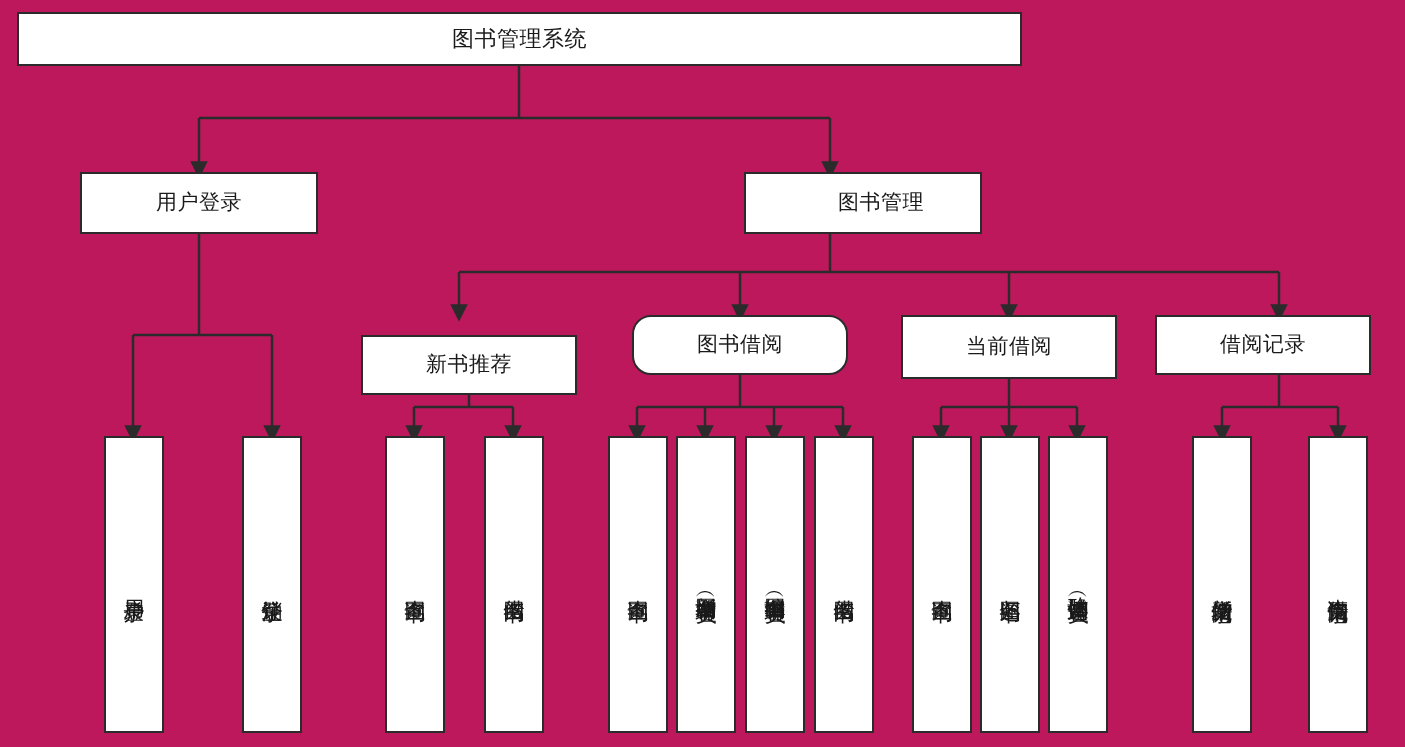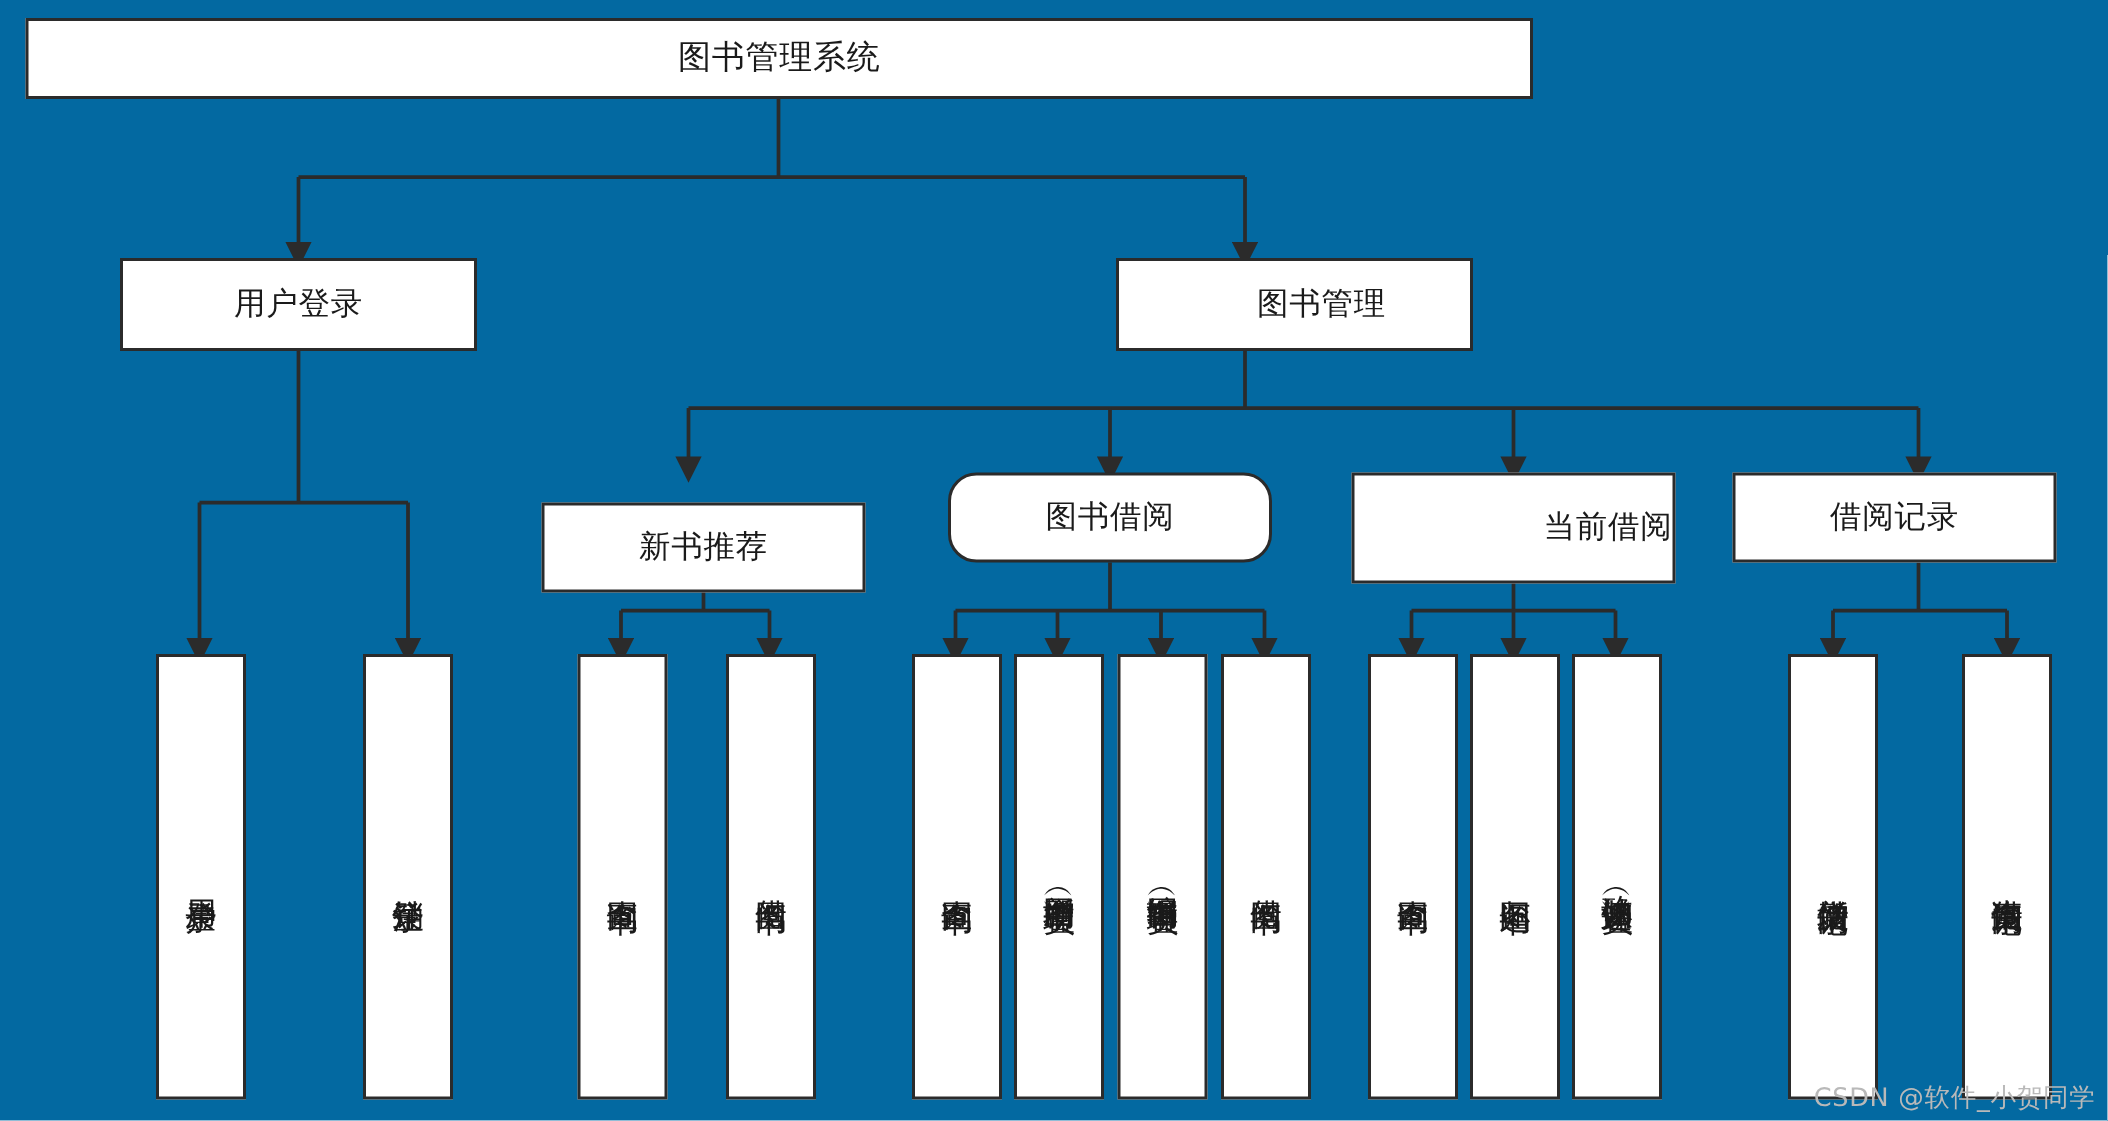--- a/index.html
+++ b/index.html
@@ -8,21 +8,21 @@
     padding: 0;
     background: #ffffff;
   }
   body {
     font-family: "DejaVu Sans", "Liberation Sans", sans-serif;
   }
   #canvas {
     position: relative;
     width: 1405px;
     height: 747px;
-    background: #0369a1;
+    background: #be185d;
     overflow: hidden;
   }
   #edges {
     position: absolute;
     left: 0;
     top: 0;
     width: 1405px;
     height: 747px;
     pointer-events: none;
   }
@@ -141,21 +141,21 @@
   <div class="node horiz" style="left:744px; top:172px; width:238px; height:62px;padding-left:36px;">
     <span class="label">图书管理</span>
   </div>
 
   <div class="node horiz" style="left:361px; top:315px; width:216px; height:60px;margin-top:20px;">
     <span class="label">新书推荐</span>
   </div>
   <div class="node horiz" style="left:632px; top:315px; width:216px; height:60px;border-radius:19px;">
     <span class="label">图书借阅</span>
   </div>
-  <div class="node horiz" style="left:901px; top:315px; width:216px; height:74px;justify-content:flex-end;">
+  <div class="node horiz" style="left:901px; top:315px; width:216px; height:64px;">
     <span class="label">当前借阅</span>
   </div>
   <div class="node horiz" style="left:1155px; top:315px; width:216px; height:60px;">
     <span class="label">借阅记录</span>
   </div>
 
   <div class="node vert" style="left:104px; top:436px; width:60px; height:297px;">
     <span class="label">用户登录</span>
   </div>
   <div class="node vert" style="left:242px; top:436px; width:60px; height:297px;">
@@ -192,14 +192,13 @@
     <span class="label">确认归还（管理员）</span>
   </div>
 
   <div class="node vert" style="left:1192px; top:436px; width:60px; height:297px;">
     <span class="label">新增借阅记录</span>
   </div>
   <div class="node vert" style="left:1308px; top:436px; width:60px; height:297px;">
     <span class="label">查询借阅记录</span>
   </div>
 
-  <div class="watermark">CSDN @软件_小贺同学</div>
 </div>
 
 </body></html>

